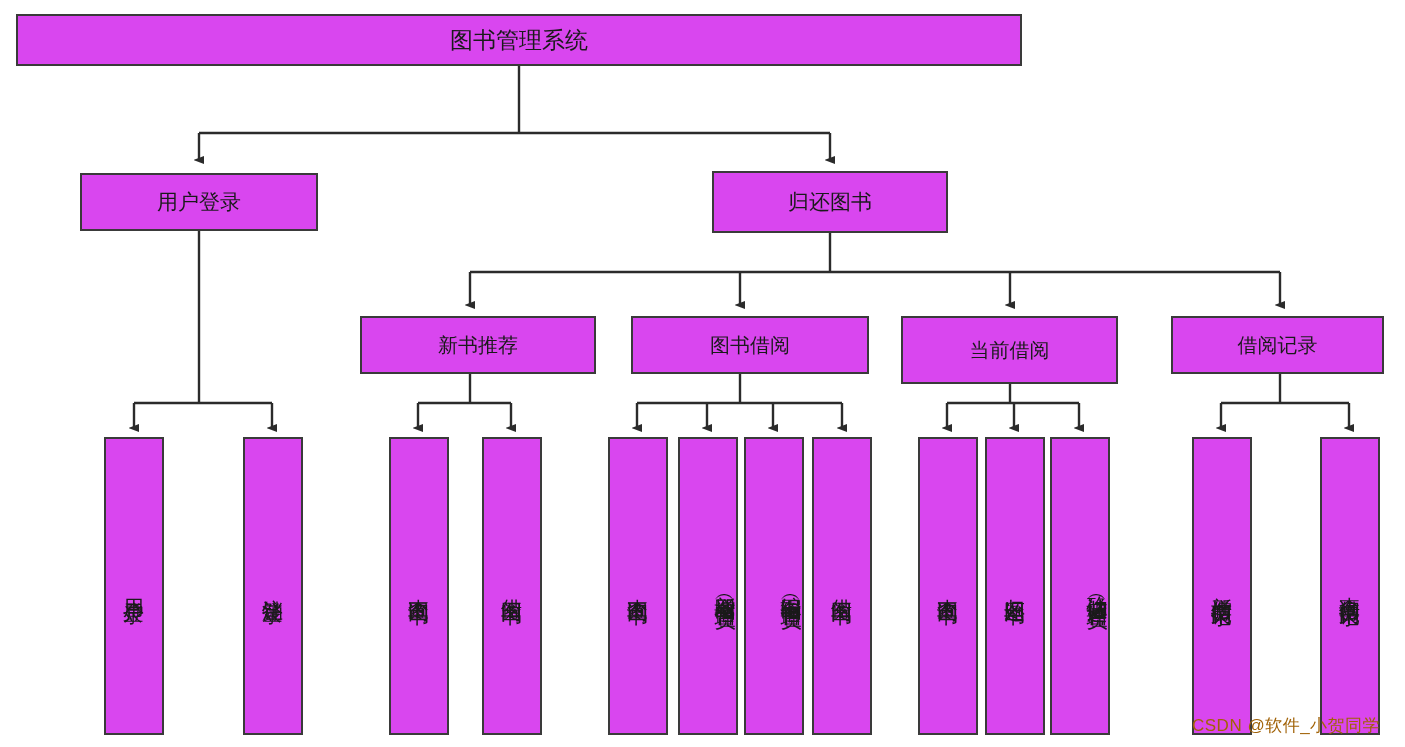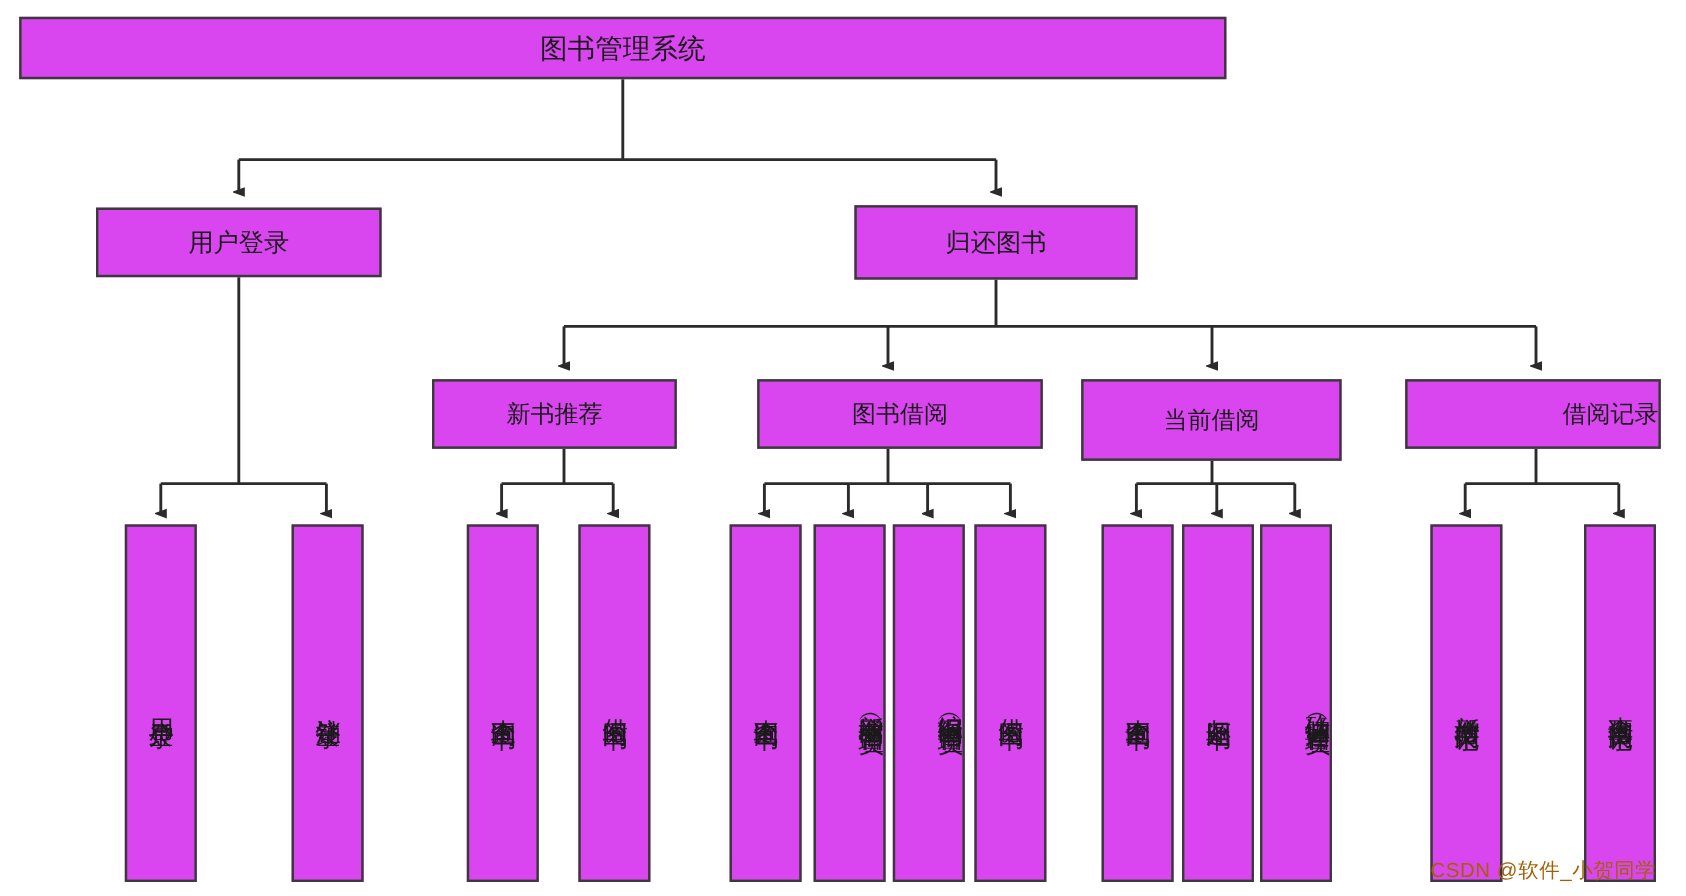--- a/index.html
+++ b/index.html
@@ -125,30 +125,30 @@
     <span>图书管理系统</span>
   </div>
 
   <div class="node level1" style="left:80px; top:173px; width:238px; height:58px;">
     <span>用户登录</span>
   </div>
   <div class="node level1" style="left:712px; top:171px; width:236px; height:62px;">
     <span>归还图书</span>
   </div>
 
-  <div class="node level2" style="left:360px; top:316px; width:204px; height:58px;">
+  <div class="node level2" style="left:360px; top:316px; width:236px; height:58px;">
     <span>新书推荐</span>
   </div>
   <div class="node level2" style="left:631px; top:316px; width:238px; height:58px;">
     <span>图书借阅</span>
   </div>
   <div class="node level2" style="left:901px; top:316px; width:217px; height:68px;">
     <span>当前借阅</span>
   </div>
-  <div class="node level2" style="left:1171px; top:316px; width:213px; height:58px;justify-content:flex-end;">
+  <div class="node level2" style="left:1171px; top:316px; width:213px; height:58px;">
     <span>借阅记录</span>
   </div>
 
   <div class="node leaf short" style="left:104px; top:437px; width:60px; height:298px;">
     <span>用户登录</span>
   </div>
   <div class="node leaf short" style="left:243px; top:437px; width:60px; height:298px;">
     <span>注销登录</span>
   </div>
 

